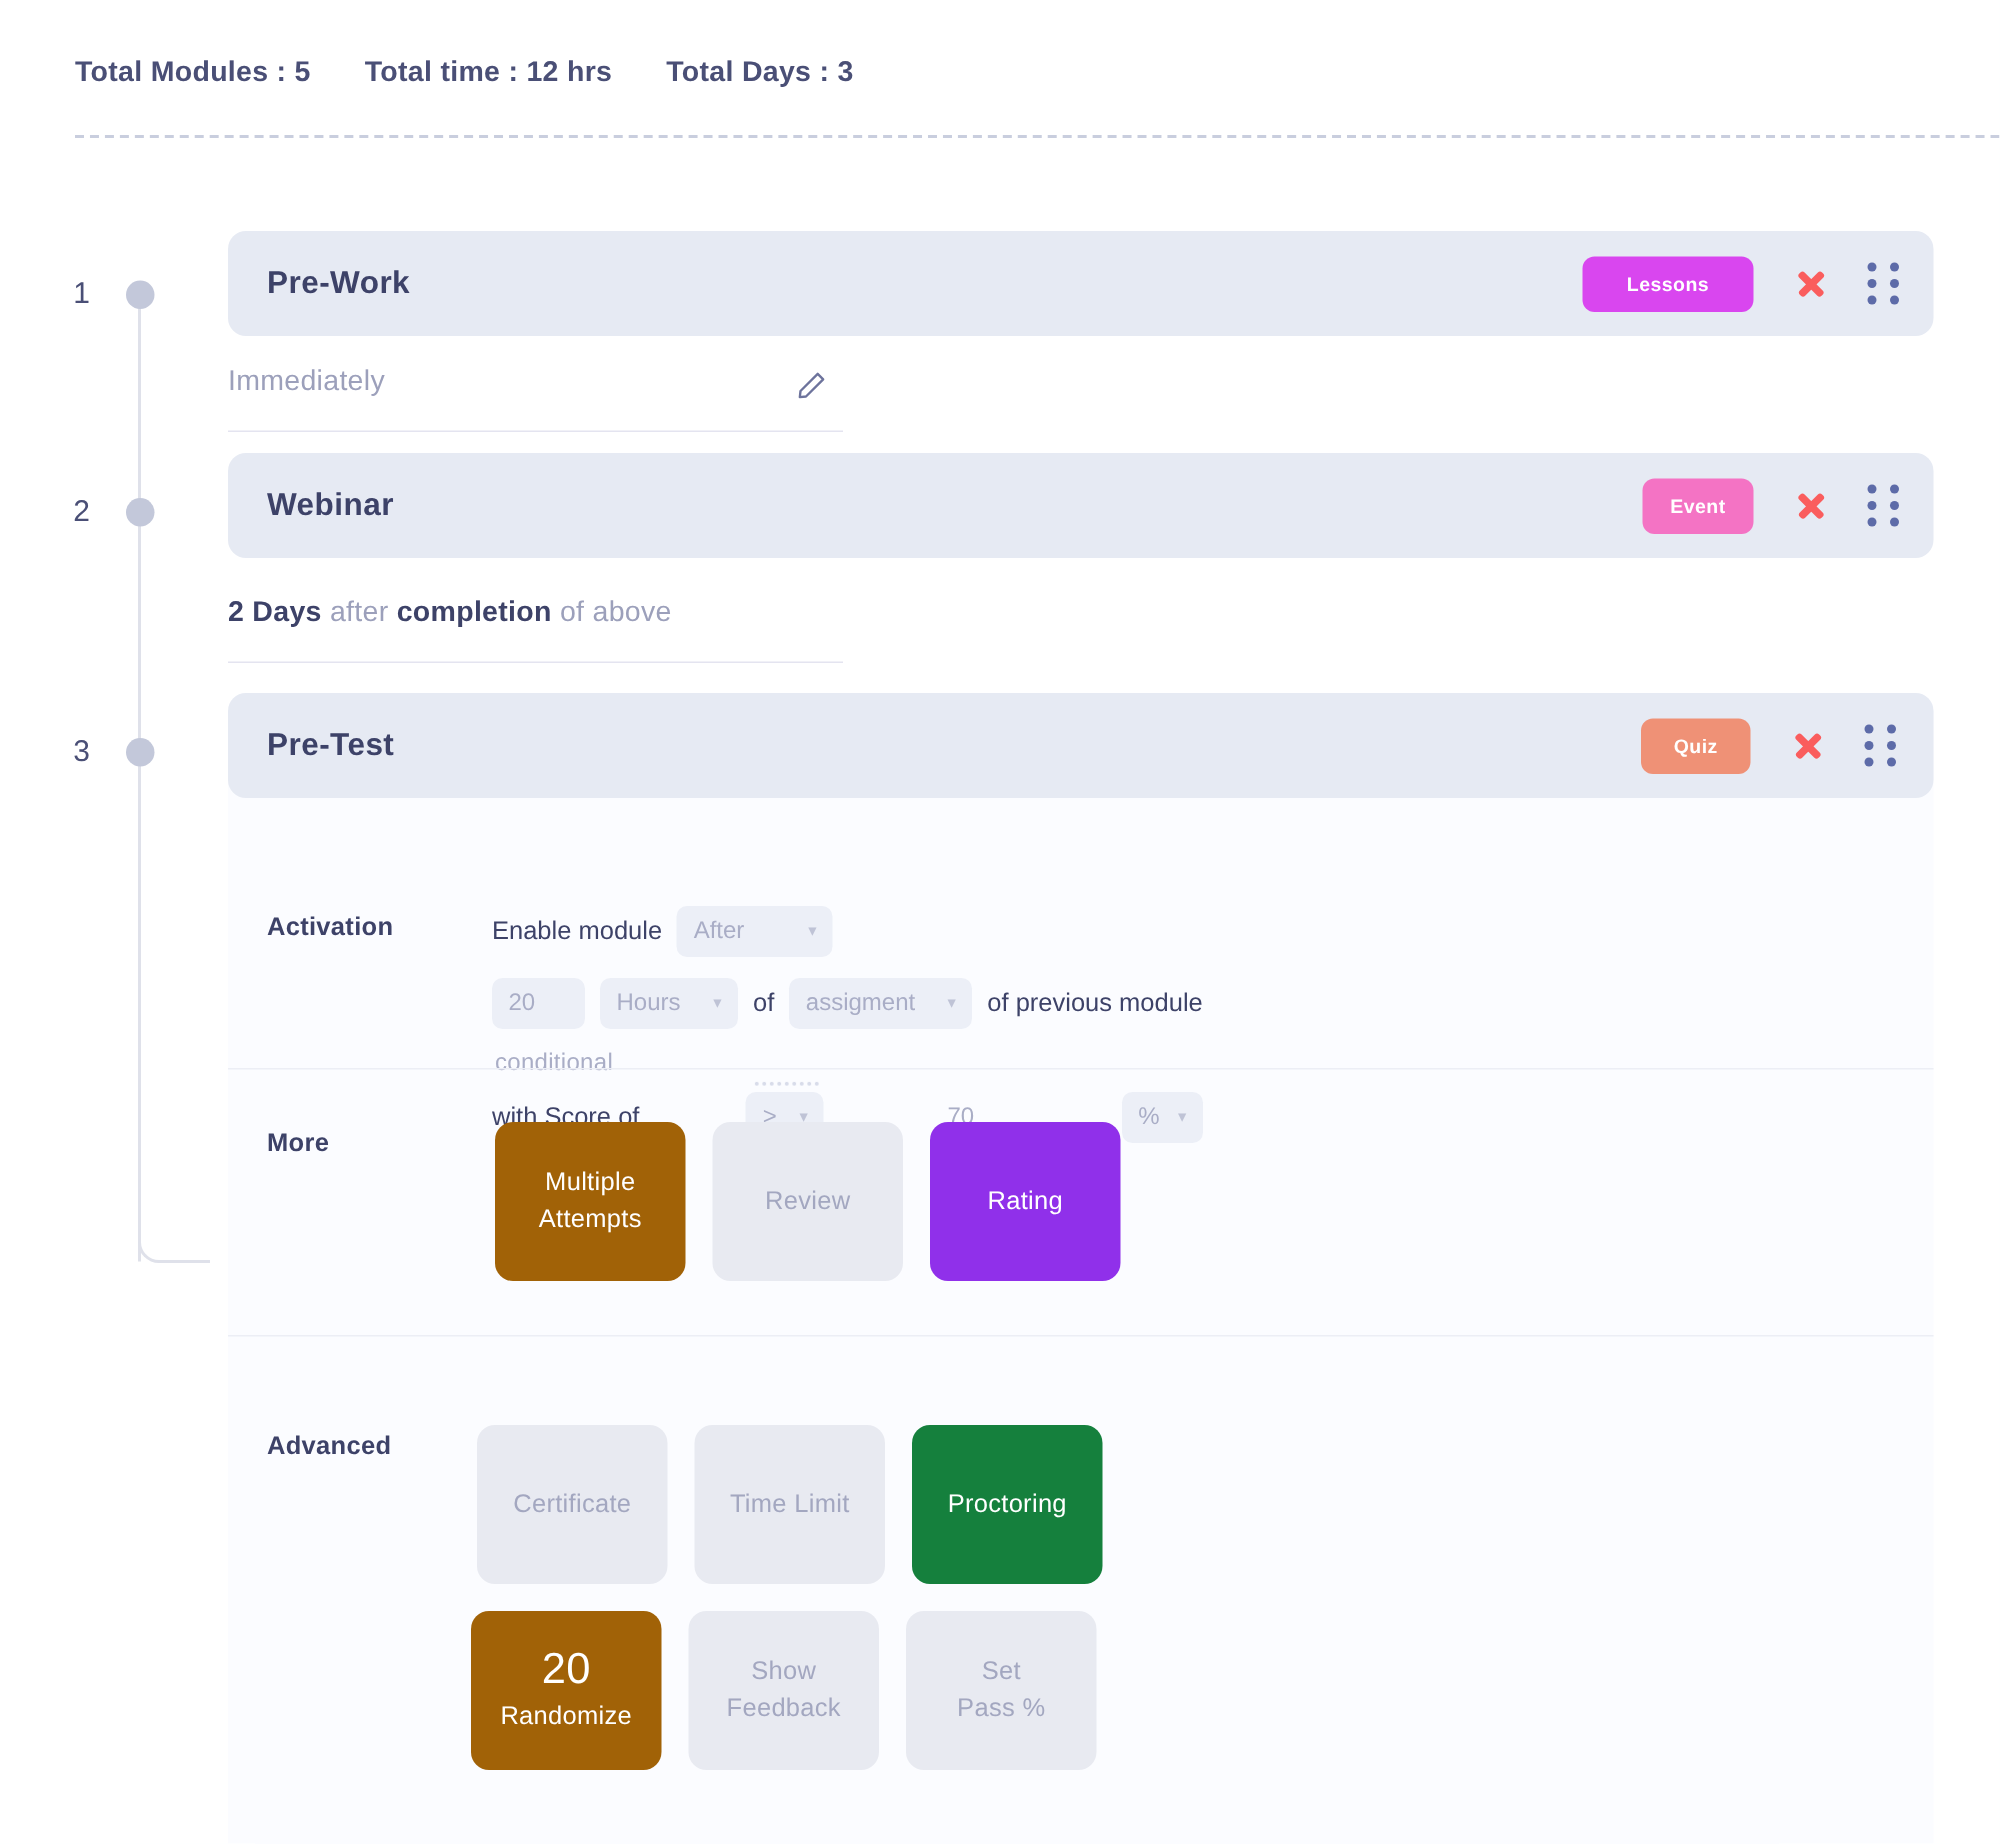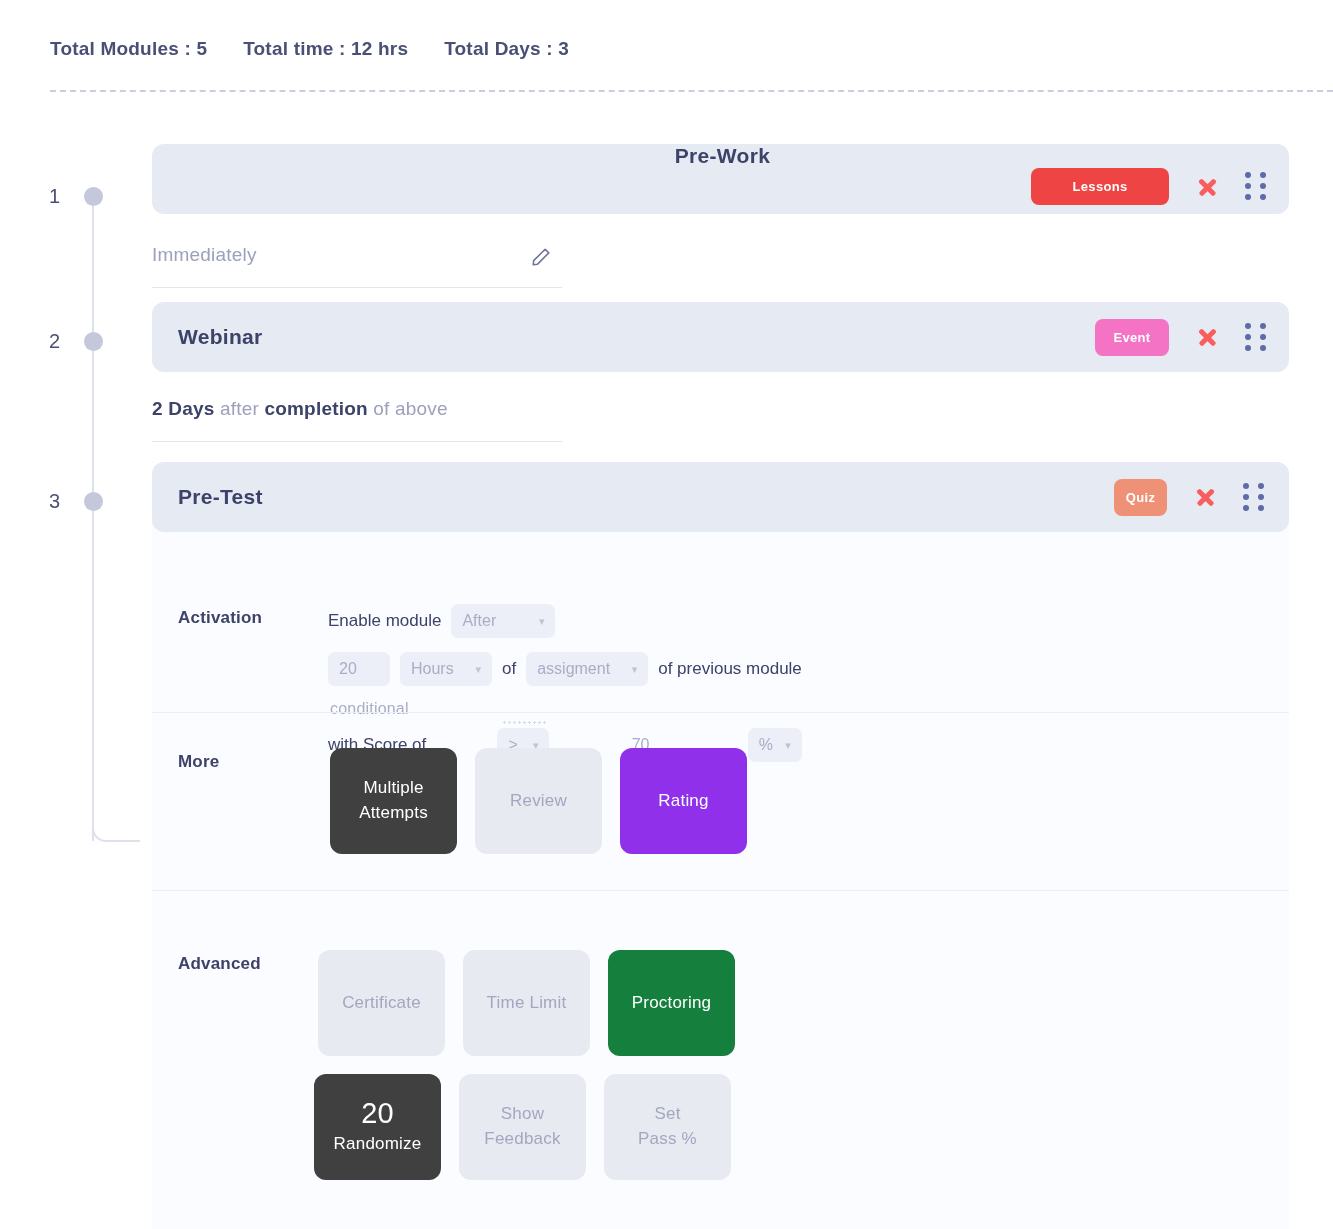--- a/index.html
+++ b/index.html
@@ -52,23 +52,23 @@
   }
   .module-title {
     font-size: 21px; font-weight: bold; color: #3d4268; letter-spacing: .3px;
   }
   .row-right { margin-left: auto; display: flex; align-items: center; gap: 26px; }
   .badge {
     border: none; color: #ffffff; font-size: 13px; font-weight: bold;
     border-radius: 8px; padding: 11px 0; text-align: center; cursor: pointer;
     letter-spacing: .3px; font-family: "Liberation Sans", sans-serif;
   }
-  .badge-lessons { background: #ef4444; width: 138px; }
+  .badge-lessons { background: #d946ef; width: 114px; }
   .badge-event   { background: #f473c4; width: 74px; }
-  .badge-quiz    { background: #ef9176; width: 53px; }
+  .badge-quiz    { background: #ef9176; width: 73px; }
 
   .x-icon {
     width: 24px; height: 24px; cursor: pointer; position: relative;
     display: inline-block;
   }
   .x-icon::before, .x-icon::after {
     content: ""; position: absolute; left: 2px; top: 10px;
     width: 21px; height: 4.5px; background: #fa5d5d; border-radius: 2px;
   }
   .x-icon::before { transform: rotate(45deg); }
@@ -134,21 +134,21 @@
 
   
   .tiles { display: flex; gap: 18px; flex-wrap: wrap; }
   .tile {
     width: 127px; height: 106px; border-radius: 12px; border: none;
     display: flex; flex-direction: column; align-items: center; justify-content: center;
     font-size: 17px; line-height: 1.45; text-align: center; cursor: pointer;
     font-family: "Liberation Sans", sans-serif; letter-spacing: .2px; padding: 4px;
   }
   .tile.off { background: #e8eaf1; color: #a3a7c0; }
-  .tile.orange { background: #404040; color: #ffffff; }
+  .tile.orange { background: #a16207; color: #ffffff; }
   .tile.purple { background: #9030ea; color: #ffffff; }
   .tile.gold   { background: #15803d; color: #ffffff; }
   .tile .big { font-size: 29px; line-height: 1.1; margin-bottom: 2px; }
 </style>
 </head>
 <body>
 
 <div class="page">
 
   <div class="summary">
@@ -162,21 +162,21 @@
     <div class="tl-line"></div>
     <div class="tl-curve"></div>
     <div class="tl-num" style="left:38px; top:185px;">1</div>
     <div class="tl-dot" style="left:84px; top:187px;"></div>
     <div class="tl-num" style="left:38px; top:330px;">2</div>
     <div class="tl-dot" style="left:84px; top:332px;"></div>
     <div class="tl-num" style="left:38px; top:490px;">3</div>
     <div class="tl-dot" style="left:84px; top:492px;"></div>
   </div>
 
-  <div class="module-row" style="top:144px;flex-direction:column;">
+  <div class="module-row" style="top:154px;">
     <div class="module-title">Pre-Work</div>
     <div class="row-right">
       <button class="badge badge-lessons">Lessons</button>
       <span class="x-icon"></span>
       <span class="drag-handle">
           <i></i>
           <i></i>
           <i></i>
           <i></i>
           <i></i>

